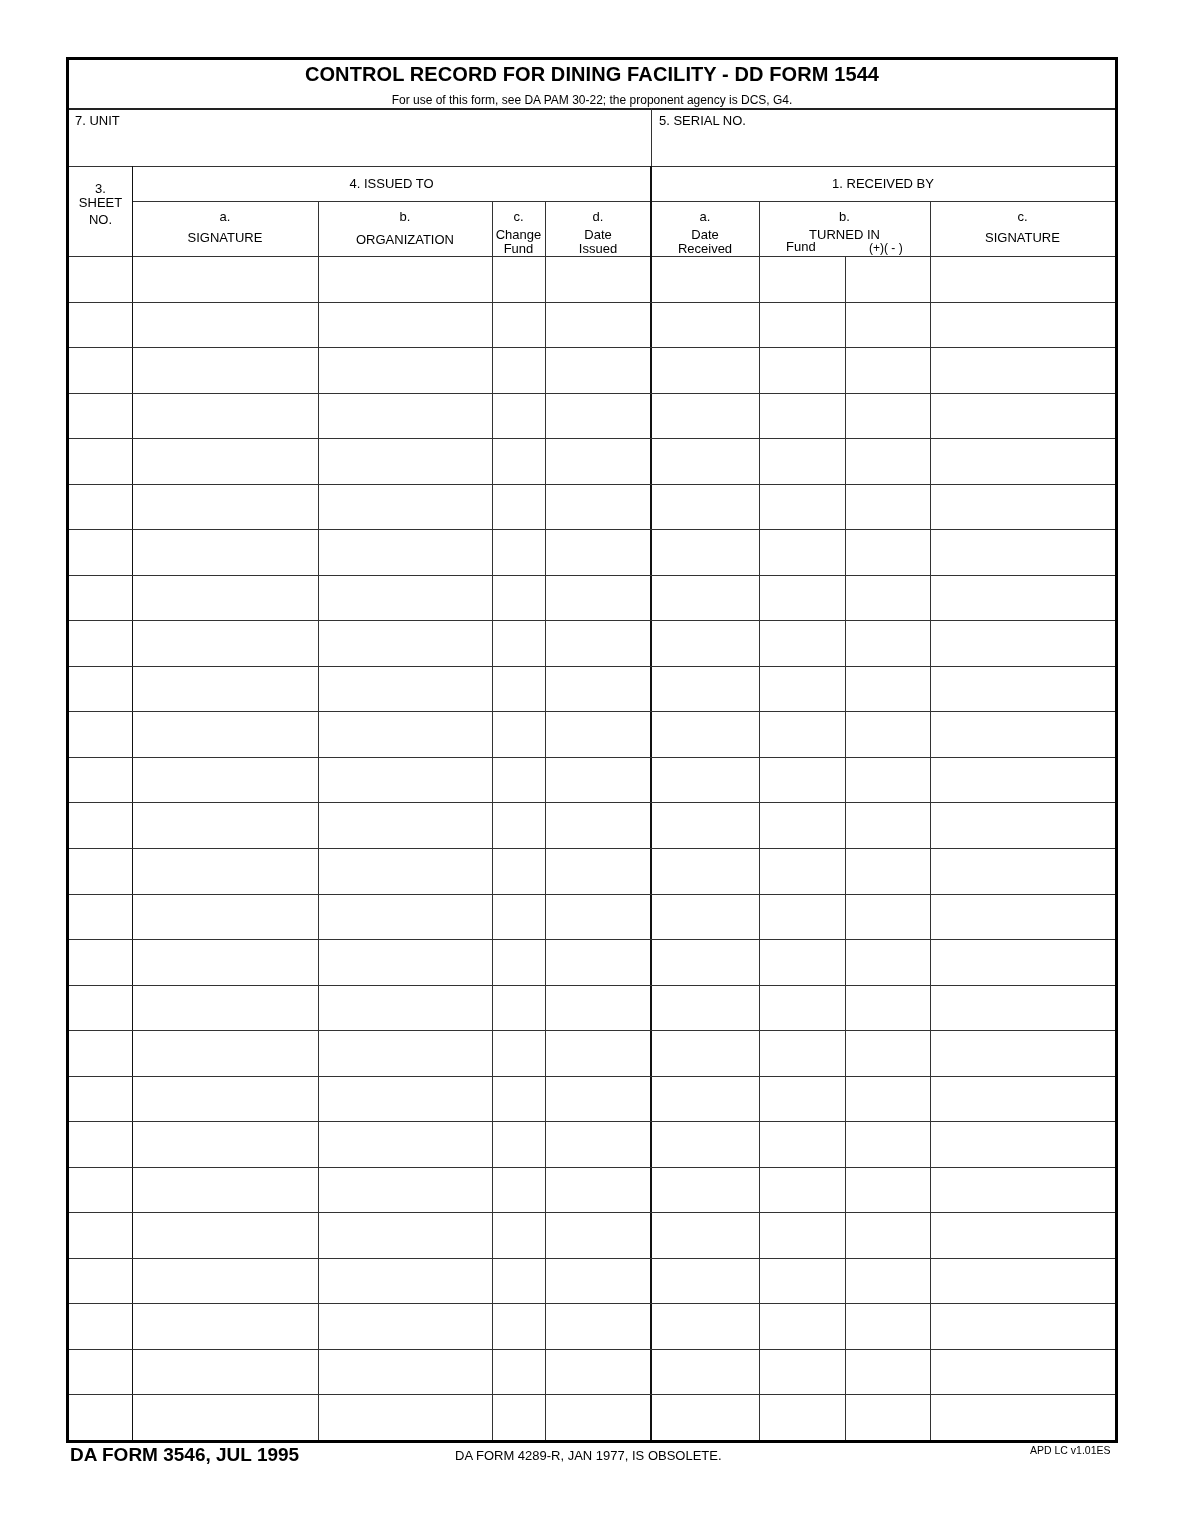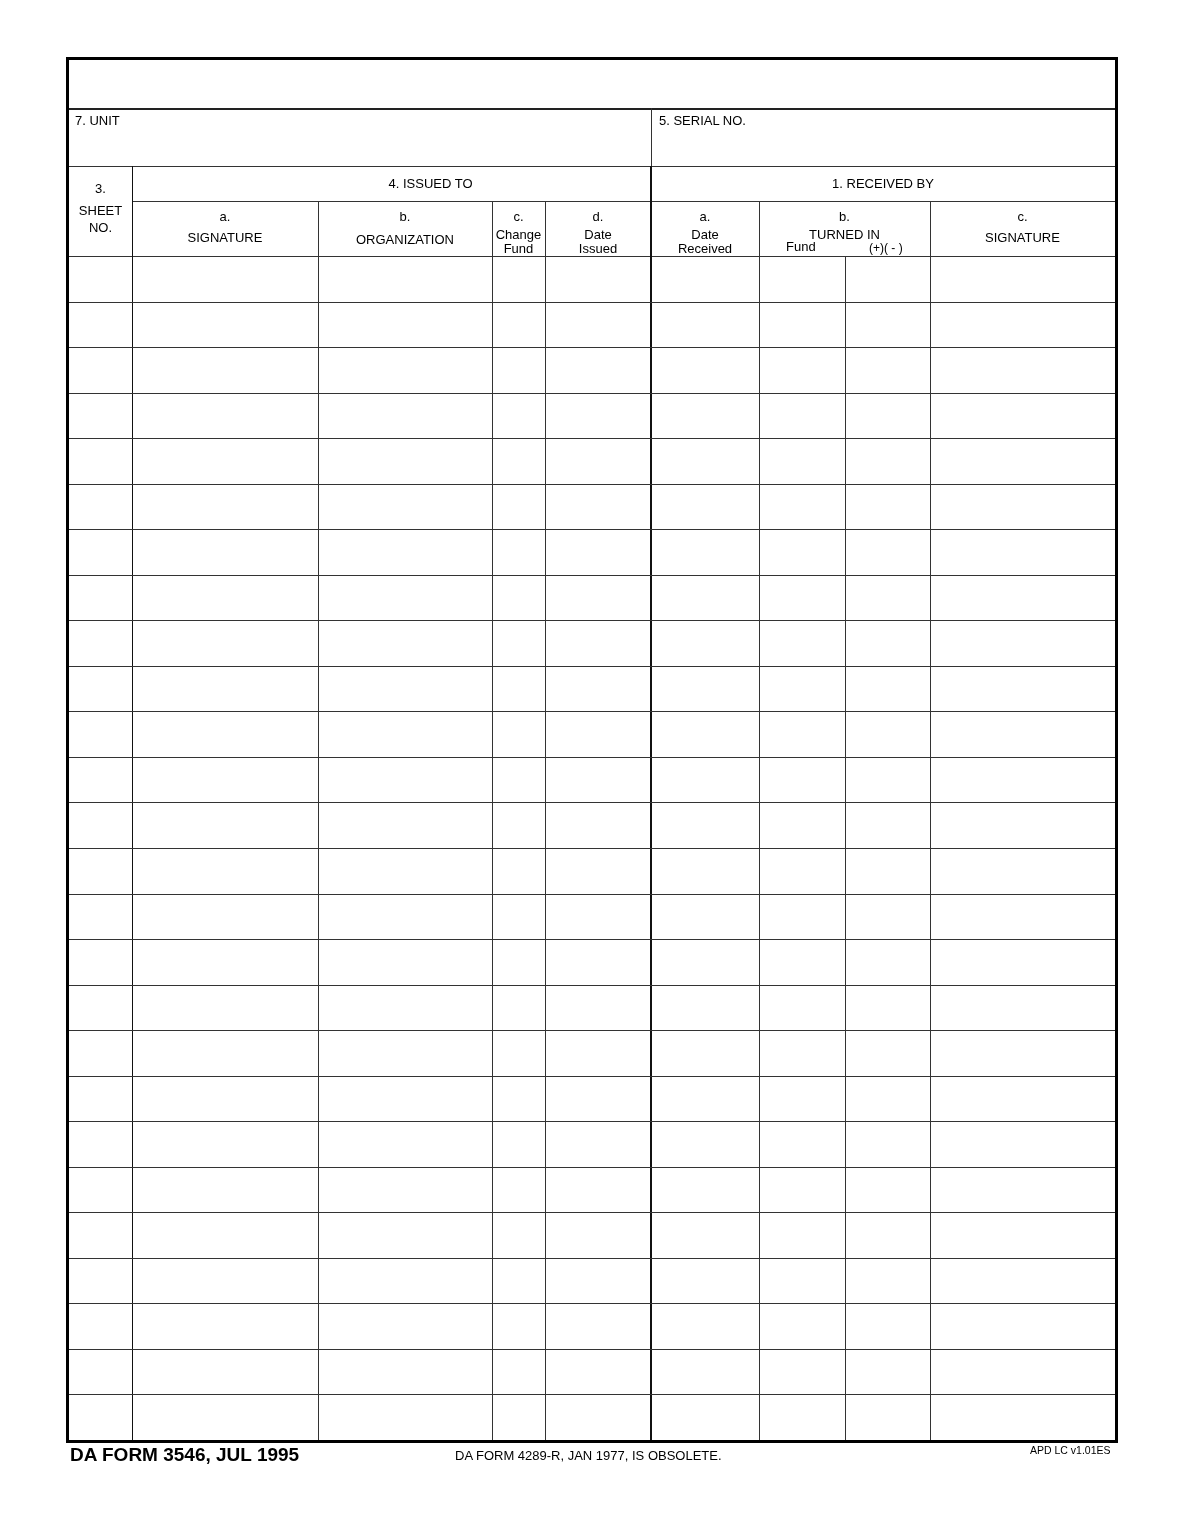--- a/index.html
+++ b/index.html
@@ -16,39 +16,41 @@
   .cell { position:absolute; background:transparent; border:none; outline:none; font-family:"Liberation Sans", sans-serif; font-size:13px; padding:0 4px; box-sizing:border-box; }
   .footer-left { position:absolute; left:70px; top:1444px; font-weight:bold; font-size:19px; }
   .footer-mid { position:absolute; left:455px; top:1448px; font-size:13px; }
   .footer-right { position:absolute; left:1030px; top:1444px; font-size:10.5px; }
 </style>
 </head>
 <body>
 
 <div class="form">
 
+  <div class="title">CONTROL RECORD FOR DINING FACILITY - DD FORM 1544</div>
+  <div class="subtitle">For use of this form, see DA PAM 30-22; the proponent agency is DCS, G4.</div>
 
   <div class="hline" style="left:0;width:1046px;top:48px;border-top:2px solid #222;"></div>
   <div class="hline" style="left:0;width:1046px;top:106px;"></div>
   <div class="hline" style="left:63px;width:983px;top:141px;"></div>
   <div class="hline" style="left:0;width:1046px;top:196px;"></div>
 
   <div class="label" style="left:6px;top:53px;">7.  UNIT</div>
   <input class="cell" style="left: 4px; top: 72px; width: 575px; height: 30px;" value="">
   <div class="vline" style="left:582px;top:48px;height:58px;"></div>
   <div class="label" style="left:590px;top:53px;">5.  SERIAL NO.</div>
   <input class="cell" style="left: 588px; top: 72px; width: 452px; height: 30px;" value="">
 
   <div class="ctr" style="left:0;width:63px;top:122px;">
     <div>3.</div>
-    <div style="margin-top:8px;">SHEET</div>
+    <div style="margin-top:0;">SHEET</div>
     <div style="margin-top:3px;">NO.</div>
   </div>
 
-  <div class="ctr" style="left:63px;width:519px;top:117px;padding-left:39px;">4.  ISSUED TO</div>
+  <div class="ctr" style="left:63px;width:519px;top:117px;">4.  ISSUED TO</div>
   <div class="ctr" style="left:582px;width:464px;top:117px;">1.  RECEIVED BY</div>
 
   <div class="ctr" style="left:63px;width:186px;top:150px;">
     <div>a.</div>
     <div style="margin-top:7px;">SIGNATURE</div>
   </div>
   <div class="ctr" style="left:249px;width:174px;top:150px;">
     <div>b.</div>
     <div style="margin-top:9px;">ORGANIZATION</div>
   </div>

